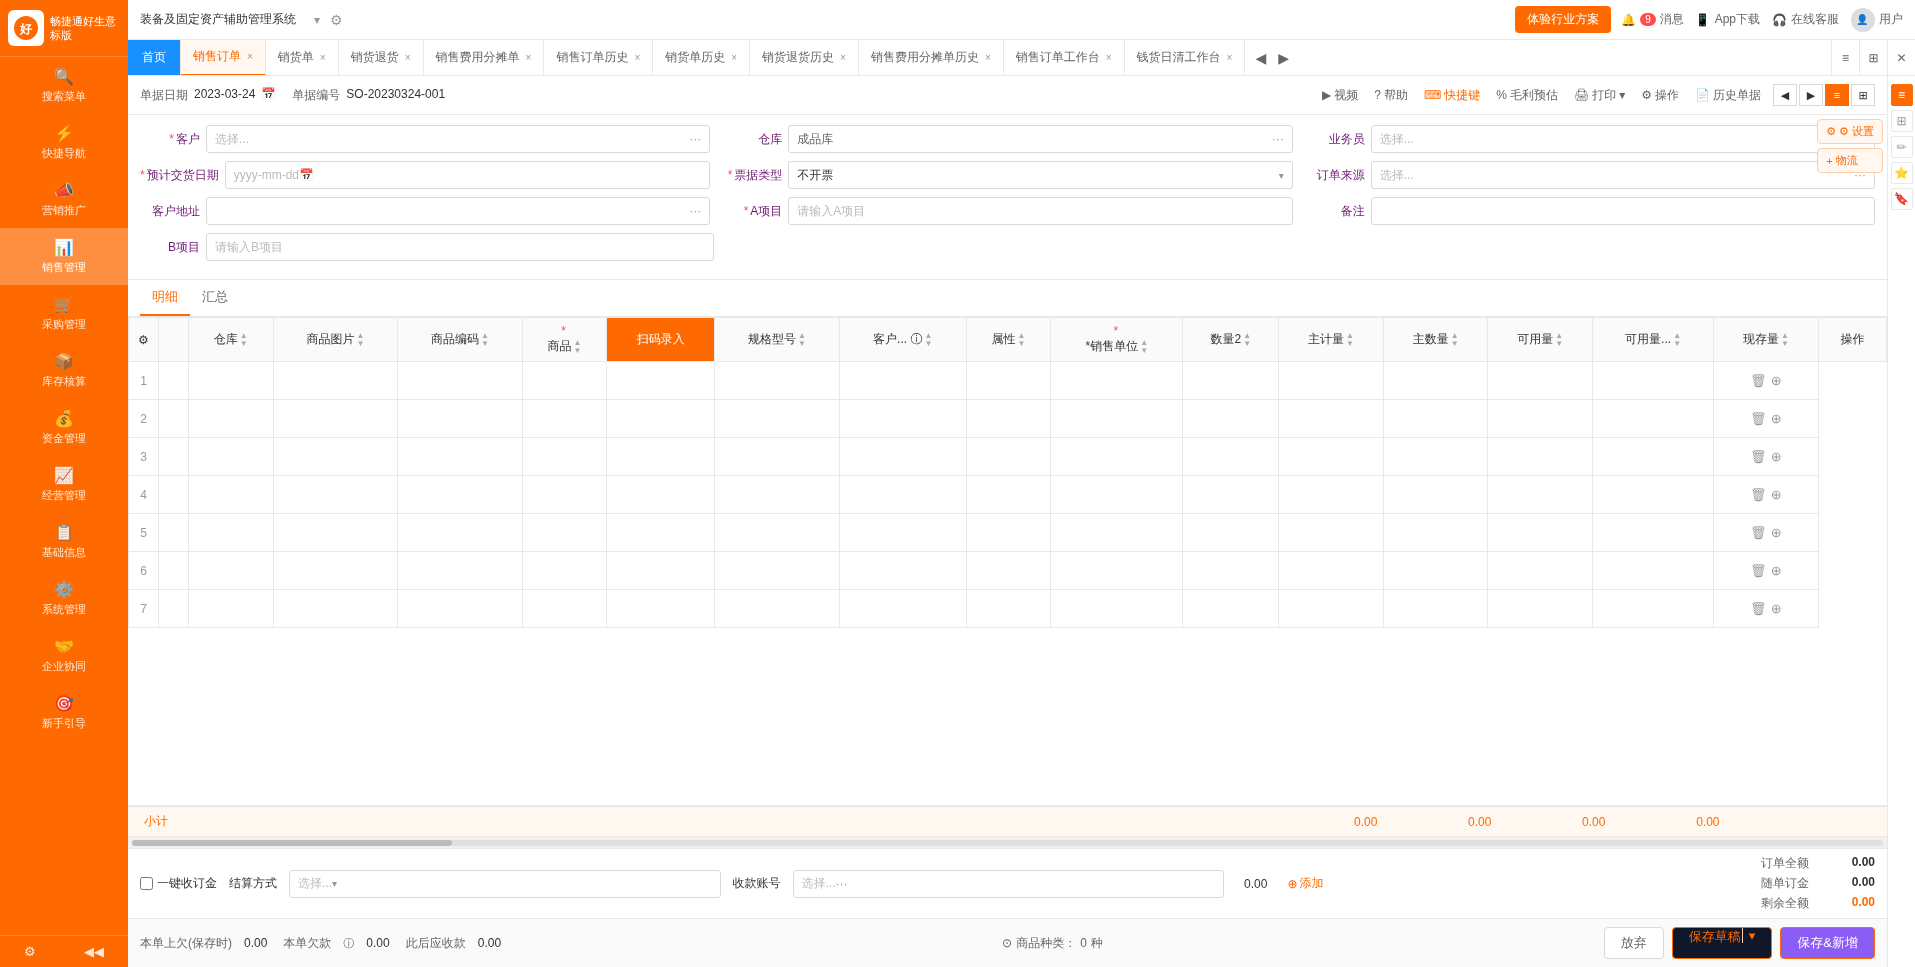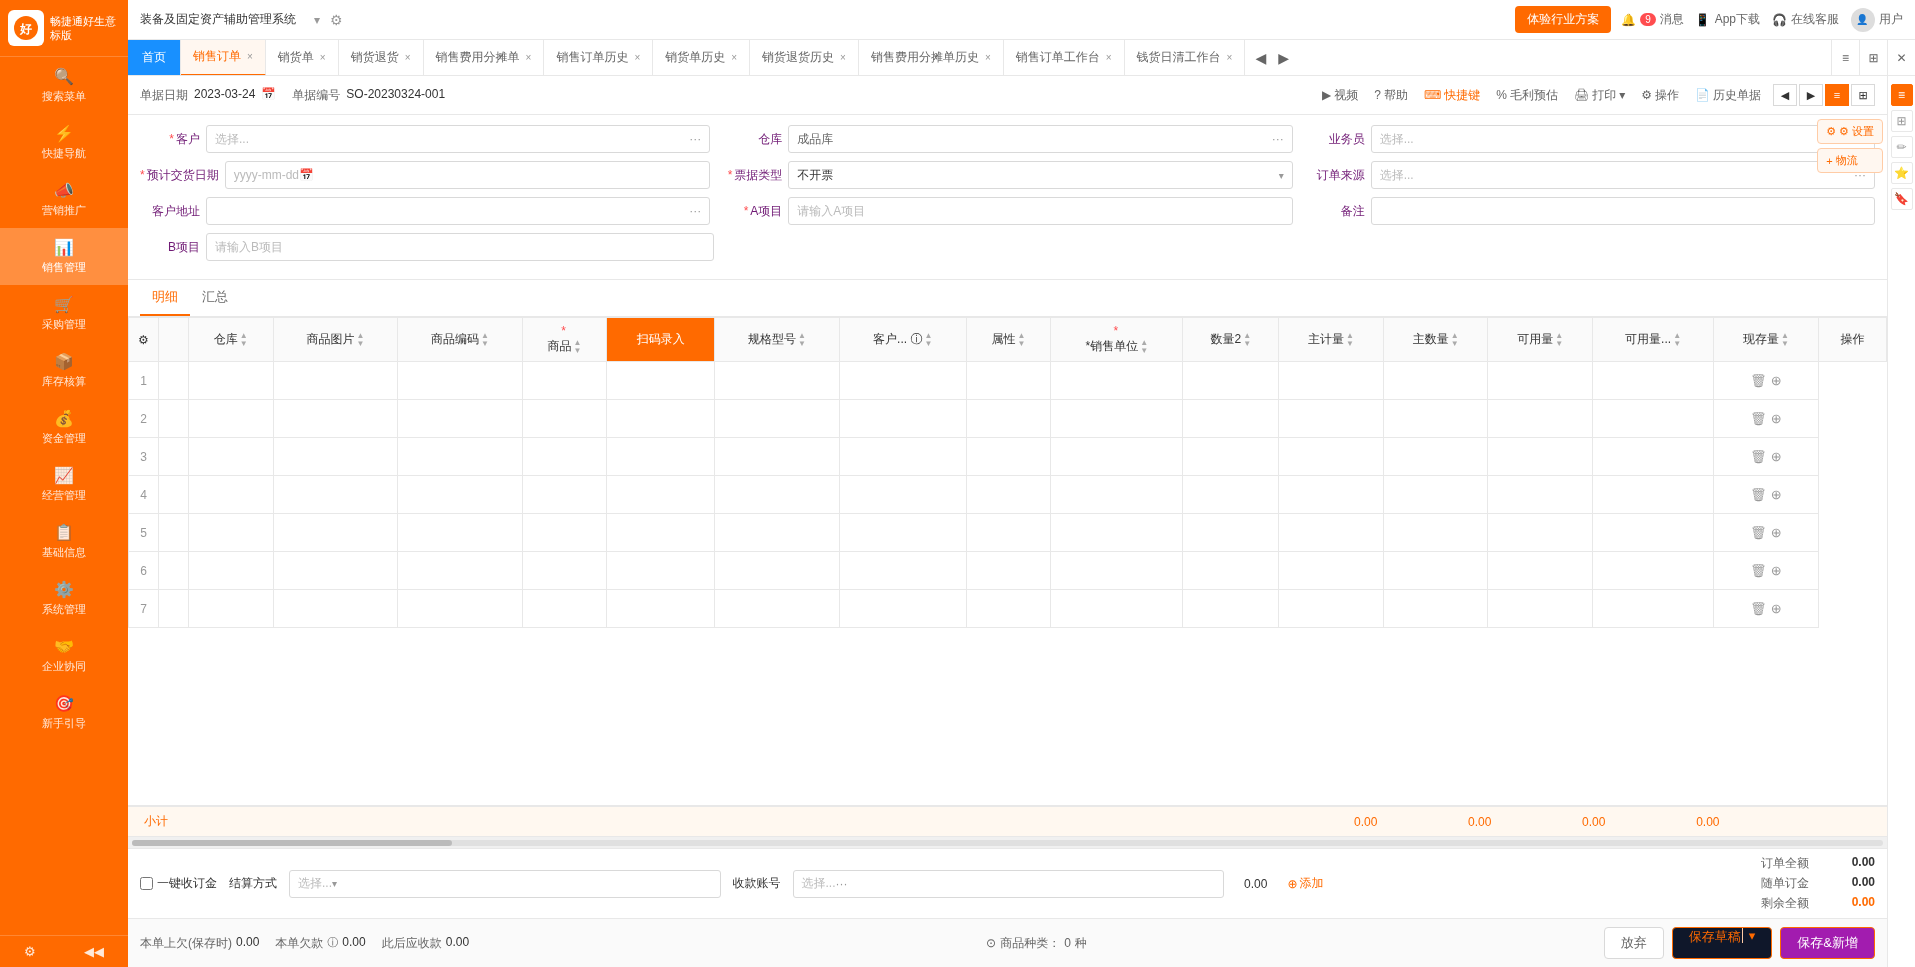--- a/index.html
+++ b/index.html
@@ -104,28 +104,28 @@
 
     
     .bottom-form { padding: 6px 12px; border-top: 1px solid #e8e8e8; background: #fff; display: flex; align-items: center; gap: 12px; flex-shrink: 0; }
     .checkbox-item { display: flex; align-items: center; gap: 4px; cursor: pointer; }
     .bottom-value { padding: 0 8px; color: #333; font-size: 12px; }
     .add-btn { color: #ff6a00; cursor: pointer; display: flex; align-items: center; gap: 2px; font-size: 12px; }
 
     
     .bottom-actions { padding: 8px 12px; background: #fafafa; border-top: 1px solid #e8e8e8; display: flex; align-items: center; justify-content: space-between; flex-shrink: 0; }
     .bottom-left-info { display: flex; gap: 16px; font-size: 12px; color: #666; }
-    .info-item { display: flex; gap: 4px; }
+    .info-item { display: flex; gap: 12px; align-items: center; }
     .info-value { color: #333; font-weight: 500; }
     .bottom-right-btns { display: flex; gap: 8px; align-items: center; }
     .goods-info { display: flex; align-items: center; gap: 4px; font-size: 12px; color: #666; }
     .btn { height: 32px; padding: 0 16px; border-radius: 4px; font-size: 13px; cursor: pointer; border: 1px solid #d9d9d9; background: #fff; color: #333; }
     .btn-discard { color: #666; }
     .btn-save-draft { border-color: #ff6a00; color: #ff6a00; background: #0f172a; display: flex; align-items: flex-start; gap: 1px; }
-    .btn-save-new { background: #a21caf; color: #fff; border-color: #ff6a00; }
+    .btn-save-new { background: #8b5cf6; color: #fff; border-color: #ff6a00; }
 
     
     .right-panel { width: 28px; background: #fff; border-left: 1px solid #e8e8e8; display: flex; flex-direction: column; align-items: center; padding-top: 8px; gap: 4px; flex-shrink: 0; }
     .right-panel-btn { width: 22px; height: 22px; display: flex; align-items: center; justify-content: center; cursor: pointer; color: #999; font-size: 12px; border: 1px solid #e8e8e8; border-radius: 2px; }
     .right-panel-btn.active { background: #ff6a00; color: #fff; border-color: #ff6a00; }
     .side-btn { background: #fff7f0; color: #ff6a00; border: 1px solid #ffcca6; border-radius: 4px; padding: 4px 8px; font-size: 11px; cursor: pointer; white-space: nowrap; display: flex; align-items: center; gap: 3px; }
   </style>
 </head>
 <body>
 

